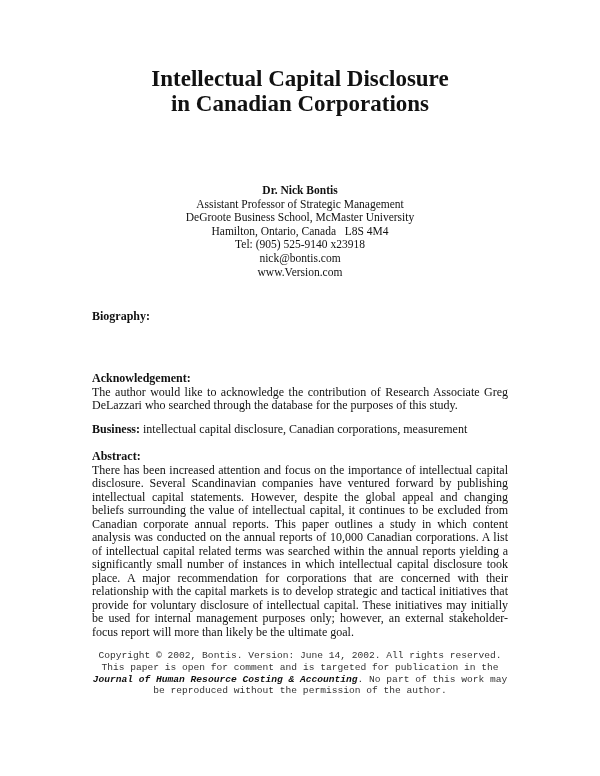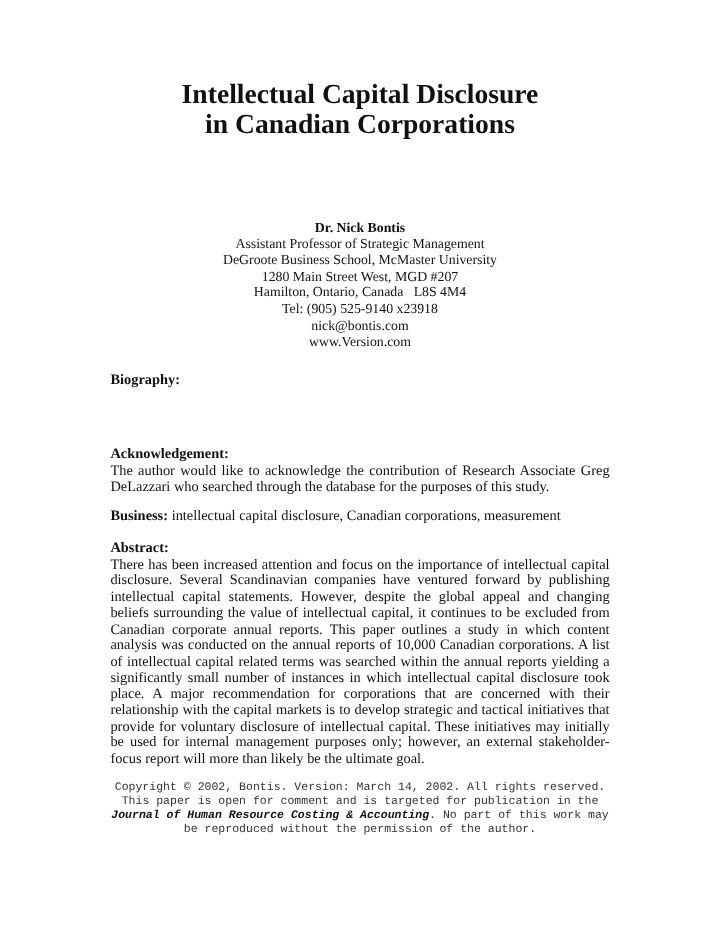--- a/index.html
+++ b/index.html
@@ -29,21 +29,20 @@
 
   <div class="title">
     <div>Intellectual Capital Disclosure</div>
     <div>in Canadian Corporations</div>
   </div>
 
   <div class="author-block">
     <div class="author-name">Dr. Nick Bontis</div>
     <div>Assistant Professor of Strategic Management</div>
     <div>DeGroote Business School, McMaster University</div>
-    <div>1280 Main Street West, MGD #207</div>
     <div style="white-space: pre;">Hamilton, Ontario, Canada   L8S 4M4</div>
     <div>Tel: (905) 525-9140 x23918</div>
     <div>nick@bontis.com</div>
     <div>www.Version.com</div>
   </div>
 
   <div class="section" style="top: 310px;">
     <div class="head">Biography:</div>
   </div>
 
@@ -55,19 +54,19 @@
   <div class="section" style="top: 423px;">
     <span class="kw-label">Business:</span><span style="white-space: pre;"> intellectual capital disclosure, Canadian corporations, measurement</span>
   </div>
 
   <div class="section" style="top: 450px;">
     <div class="head">Abstract:</div>
     <p>There has been increased attention and focus on the importance of intellectual capital disclosure.  Several Scandinavian companies have ventured forward by publishing intellectual capital statements.  However, despite the global appeal and changing beliefs surrounding the value of intellectual capital, it continues to be excluded from Canadian corporate annual reports.  This paper outlines a study in which content analysis was conducted on the annual reports of 10,000 Canadian corporations.  A list of intellectual capital related terms was searched within the annual reports yielding a significantly small number of instances in which intellectual capital disclosure took place.  A major recommendation for corporations that are concerned with their relationship with the capital markets is to develop strategic and tactical initiatives that provide for voluntary disclosure of intellectual capital.  These initiatives may initially be used for internal management purposes only; however, an external stakeholder-focus report will more than likely be the ultimate goal.</p>
   </div>
 
   <div class="footer">
-    <div>Copyright © 2002, Bontis. Version: March 14, 2002.  All rights reserved.</div>
+    <div>Copyright © 2002, Bontis. Version: June 14, 2002.  All rights reserved.</div>
     <div>This paper is open for comment and is targeted for publication in the</div>
     <div><span class="journal">Journal of Human Resource Costing &amp; Accounting</span><span>.  No part of this work may</span></div>
     <div>be reproduced without the permission of the author.</div>
   </div>
 
 </div>
 
 </body></html>

